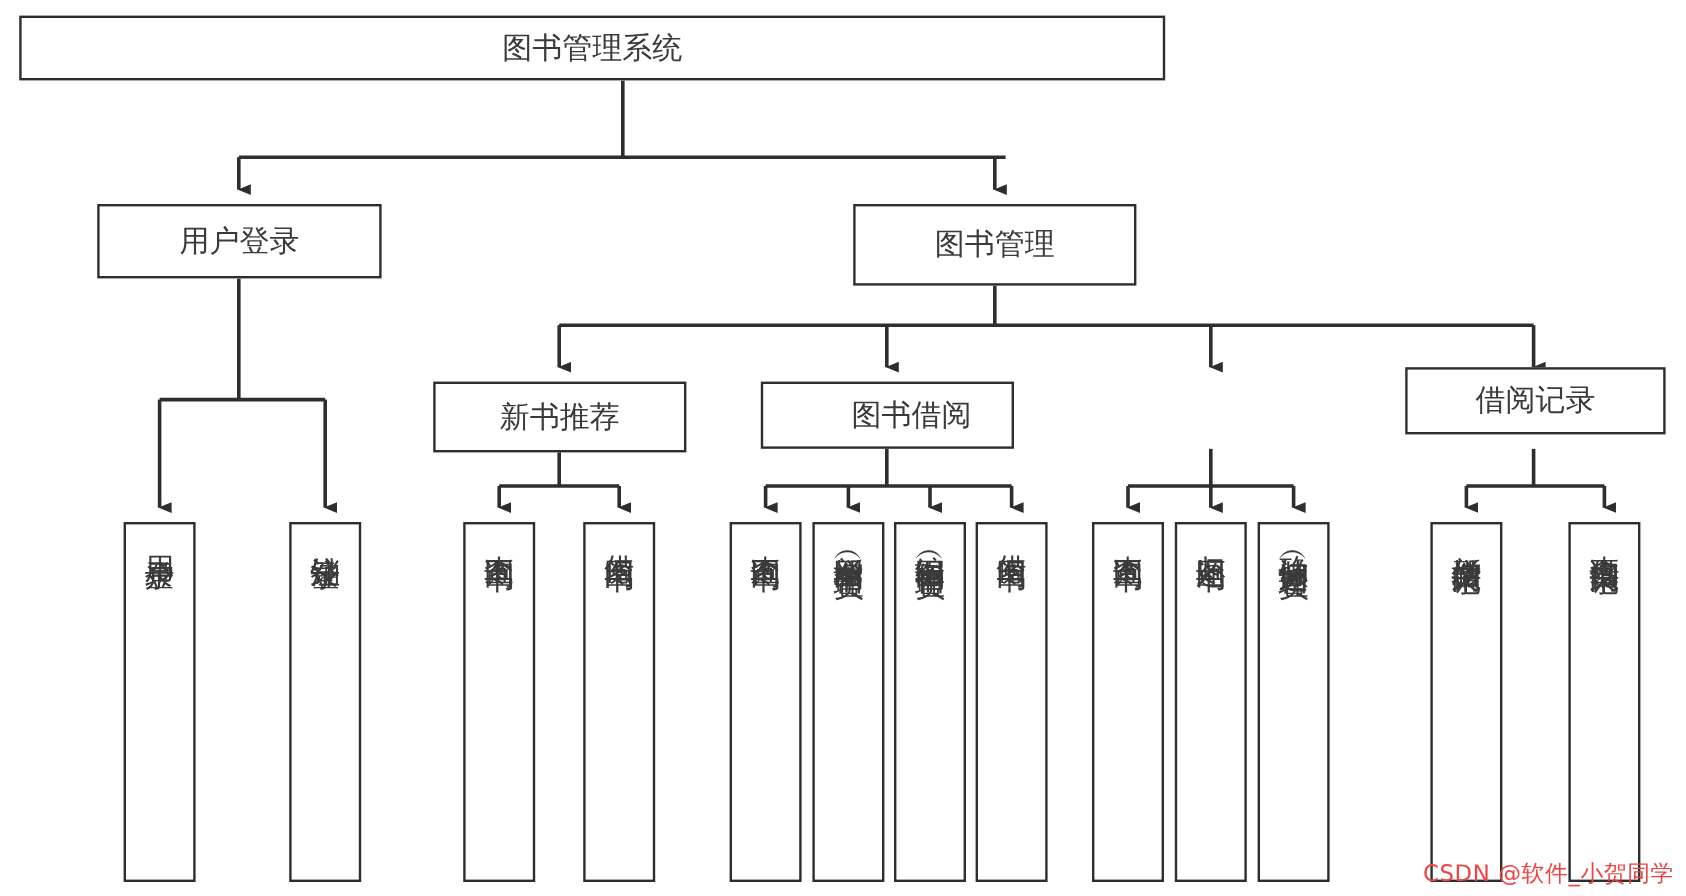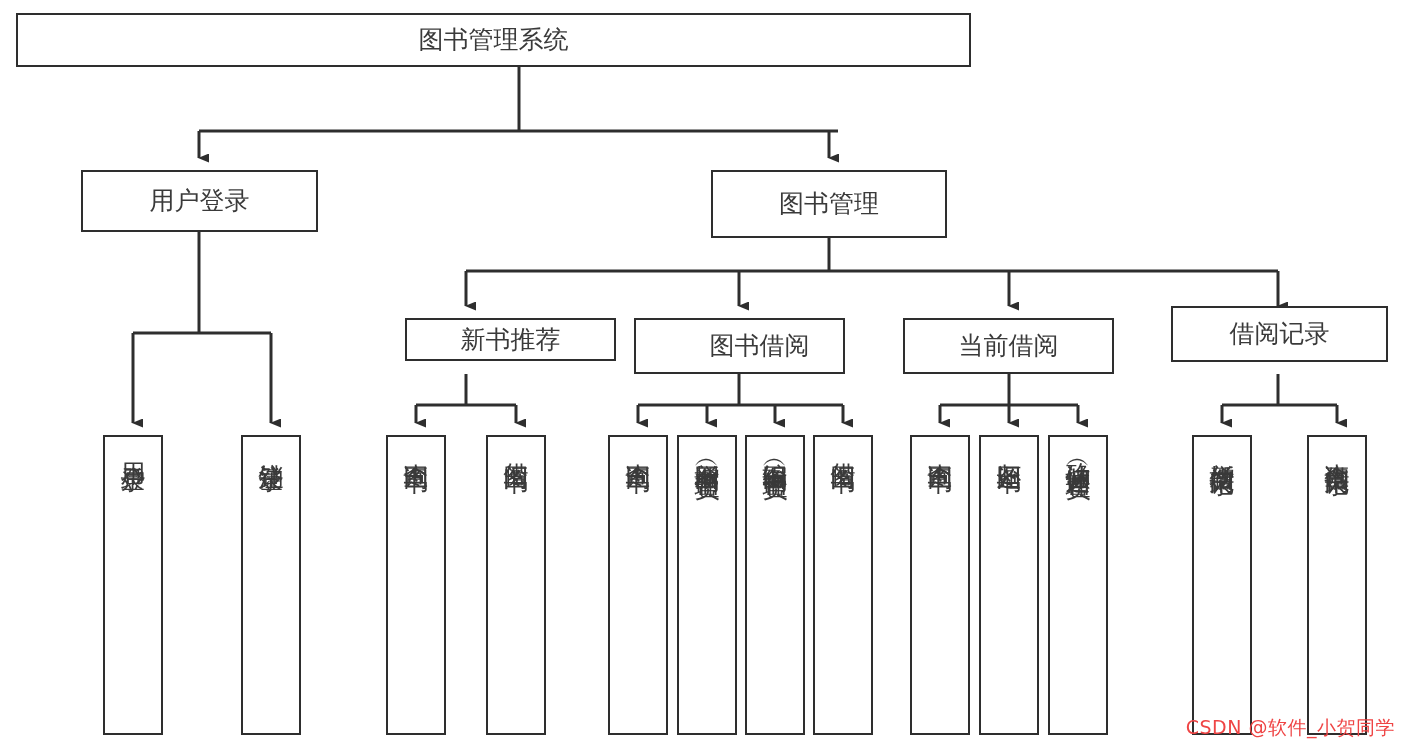--- a/index.html
+++ b/index.html
@@ -131,28 +131,25 @@
     <span class="node-label">图书管理系统</span>
   </div>
 
   <div class="node h" style="left:81px; top:170px; width:237px; height:62px;">
     <span class="node-label">用户登录</span>
   </div>
   <div class="node h" style="left:711px; top:170px; width:236px; height:68px;">
     <span class="node-label">图书管理</span>
   </div>
 
-  <div class="node h" style="left:361px; top:318px; width:211px; height:43px;margin-left:44px;">
+  <div class="node h" style="left:361px; top:318px; width:211px; height:59px;">
     <span class="node-label">新书推荐</span>
   </div>
   <div class="node h" style="left:634px; top:318px; width:211px; height:56px;padding-left:40px;">
     <span class="node-label">图书借阅</span>
-  </div>
-  <div class="node h" style="left:903px; top:318px; width:211px; height:56px;">
-    <span class="node-label">当前借阅</span>
   </div>
   <div class="node h" style="left:1171px; top:306px; width:217px; height:56px;">
     <span class="node-label">借阅记录</span>
   </div>
 
   <div class="node v" style="left:103px; top:435px; width:60px; height:300px;">
     <span class="node-label">用户登录</span>
   </div>
   <div class="node v" style="left:241px; top:435px; width:60px; height:300px;">
     <span class="node-label">注销登录</span>

